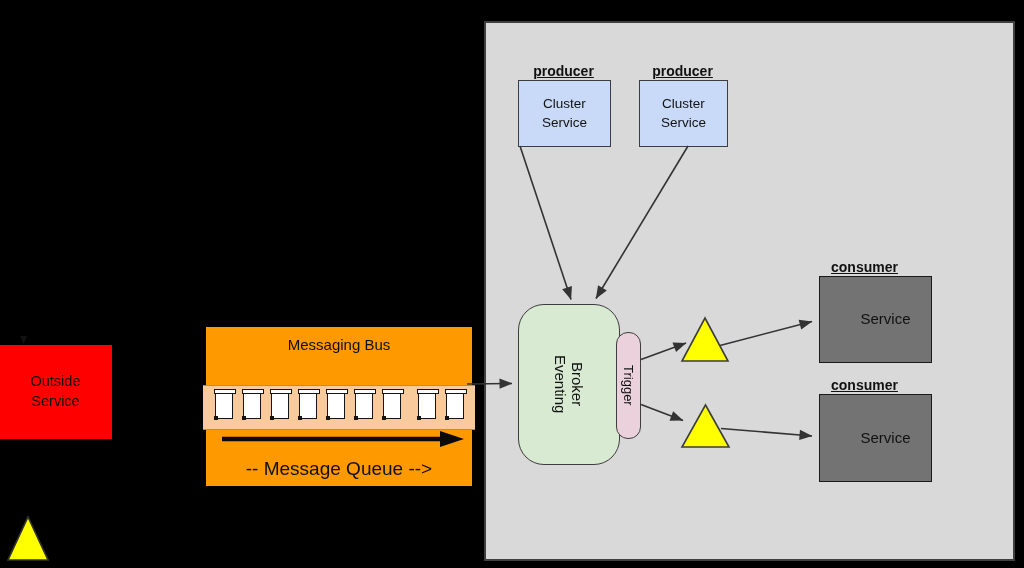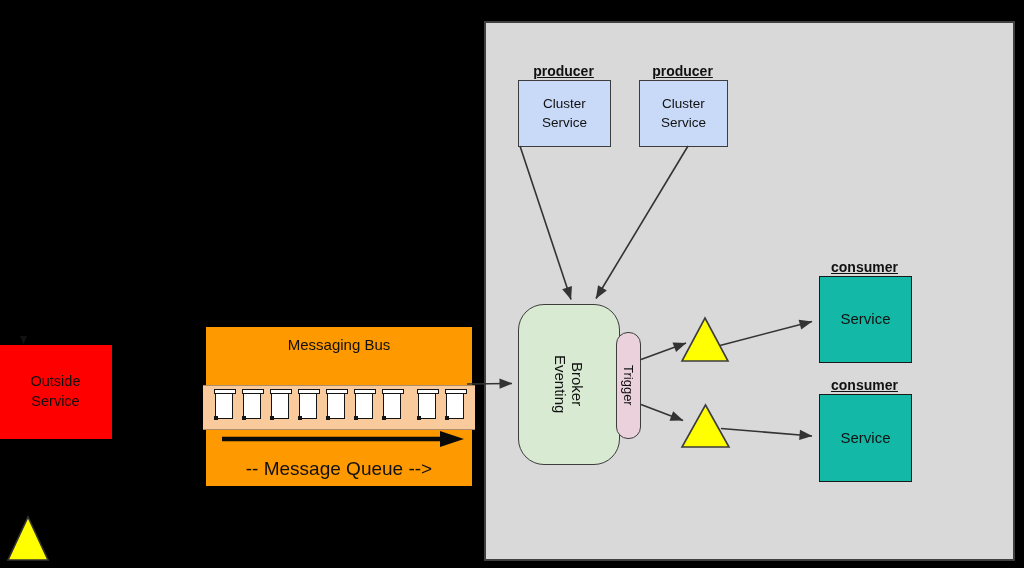--- a/index.html
+++ b/index.html
@@ -4,21 +4,21 @@
 <style>
   html,body{margin:0;padding:0;background:#000;}
   .stage{position:relative;width:1024px;height:568px;background:#000;overflow:hidden;
          font-family:"Liberation Sans",sans-serif;color:#111;}
   .panel{position:absolute;left:484px;top:21px;width:527px;height:536px;
          background:#d9d9d9;border:2px solid #404040;}
   .box{position:absolute;display:flex;align-items:center;justify-content:center;
        text-align:center;line-height:1.35;}
   .blue{background:#c9daf8;border:1.5px solid #3d3d3d;font-size:13.5px;}
   .blue span{display:block;width:60px;}
-  .red{background:#14b8a6;border:1.5px solid #1a1a1a;font-size:15px;}
+  .red{background:#737373;border:1.5px solid #1a1a1a;font-size:15px;padding-left:20px;}
   .outside{background:#ff0000;border:2px solid #000;font-size:14.5px;}
   .outside span{display:block;width:78px;text-align:center;}
   .tag{position:absolute;font-size:14px;font-weight:700;text-decoration:underline;
        text-align:center;}
   .broker{position:absolute;left:518px;top:304px;width:100px;height:159px;
           background:#d9ead3;border:1.5px solid #3d3d3d;border-radius:26px;
           display:flex;align-items:center;justify-content:center;}
   .vtext{writing-mode:vertical-lr;text-align:center;font-size:15px;}
   .broker .vtext{height:96px;}
   .pill{position:absolute;left:616px;top:332px;width:23px;height:105px;

